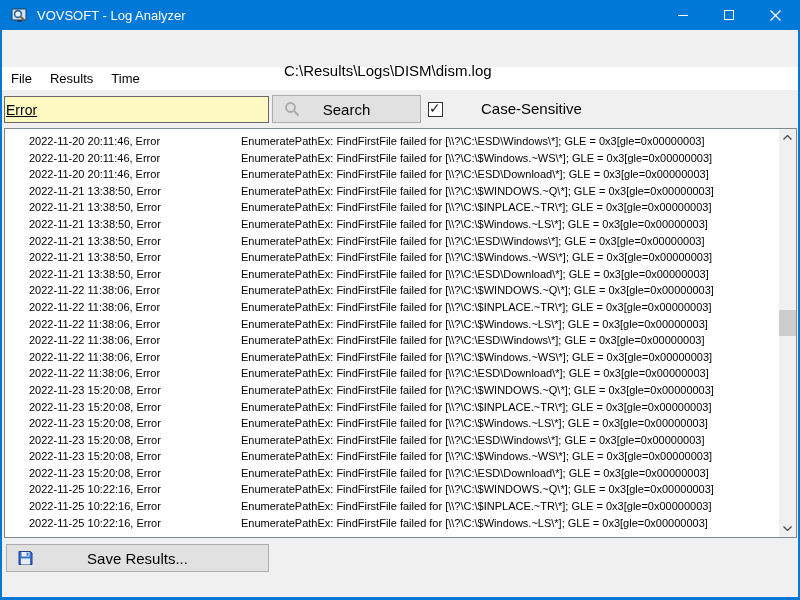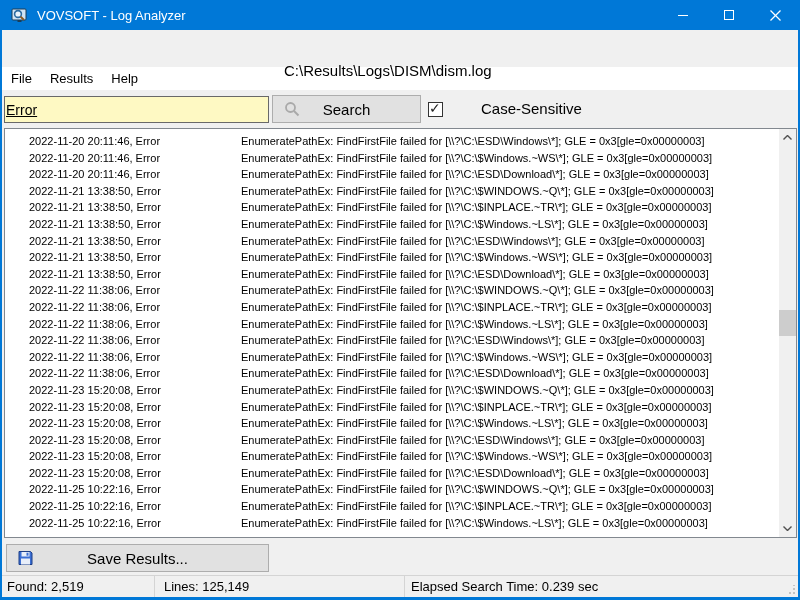--- a/index.html
+++ b/index.html
@@ -96,21 +96,21 @@
             <line x1="0.5" y1="0.5" x2="10.5" y2="10.5" stroke="#fff" stroke-width="1.2"></line>
             <line x1="10.5" y1="0.5" x2="0.5" y2="10.5" stroke="#fff" stroke-width="1.2"></line>
           </svg>
       </div>
     </div>
   </div>
 
   <div class="menubar">
     <span class="menu-item">File</span>
     <span class="menu-item">Results</span>
-    <span class="menu-item">Help</span>
+    <span class="menu-item">Time</span>
   </div>
 
   <div class="path-label">C:\Results\Logs\DISM\dism.log</div>
 
   <input class="search-input" type="text" value="Error" style="">
   <div class="btn search-btn">
     <svg class="btn-icon" width="16" height="16" viewBox="0 0 16 16">
       <circle cx="6.5" cy="6.5" r="4.5" fill="none" stroke="#a9a9a9" stroke-width="1.8"></circle>
       <line x1="10" y1="10" x2="14.5" y2="14.5" stroke="#a9a9a9" stroke-width="2"></line>
     </svg>
@@ -166,25 +166,14 @@
   <div class="btn save-btn">
     <svg class="btn-icon" width="15" height="15" viewBox="0 0 15 15">
       <path d="M1 1 L12.5 1 L14 2.5 L14 14 L1 14 Z" fill="#3b6fd4" stroke="#1d3f87" stroke-width="1"></path>
       <rect x="3.5" y="1.5" width="8" height="4.5" fill="#e8eef9"></rect>
       <rect x="8.5" y="2.2" width="2" height="3" fill="#3b6fd4"></rect>
       <rect x="3" y="8" width="9" height="6" fill="#e8eef9"></rect>
     </svg>
     <span>Save Results...</span>
   </div>
 
-  <div class="statusbar">
-    <div class="status-panel sp-found">Found: 2,519</div>
-    <div class="status-panel sp-lines">Lines: 125,149</div>
-    <div class="status-panel sp-elapsed">Elapsed Search Time: 0.239 sec</div>
-    <svg class="grip" width="10" height="10" viewBox="0 0 10 10">
-      <rect x="7" y="7" width="2" height="2" fill="#c3c3c3"></rect>
-        <rect x="7" y="3" width="2" height="2" fill="#c3c3c3"></rect>
-      <rect x="3" y="7" width="2" height="2" fill="#c3c3c3"></rect>
-        <rect x="7" y="-1" width="2" height="2" fill="#c3c3c3"></rect>
-    </svg>
-  </div>
 
 </div>
 
 </body></html>

